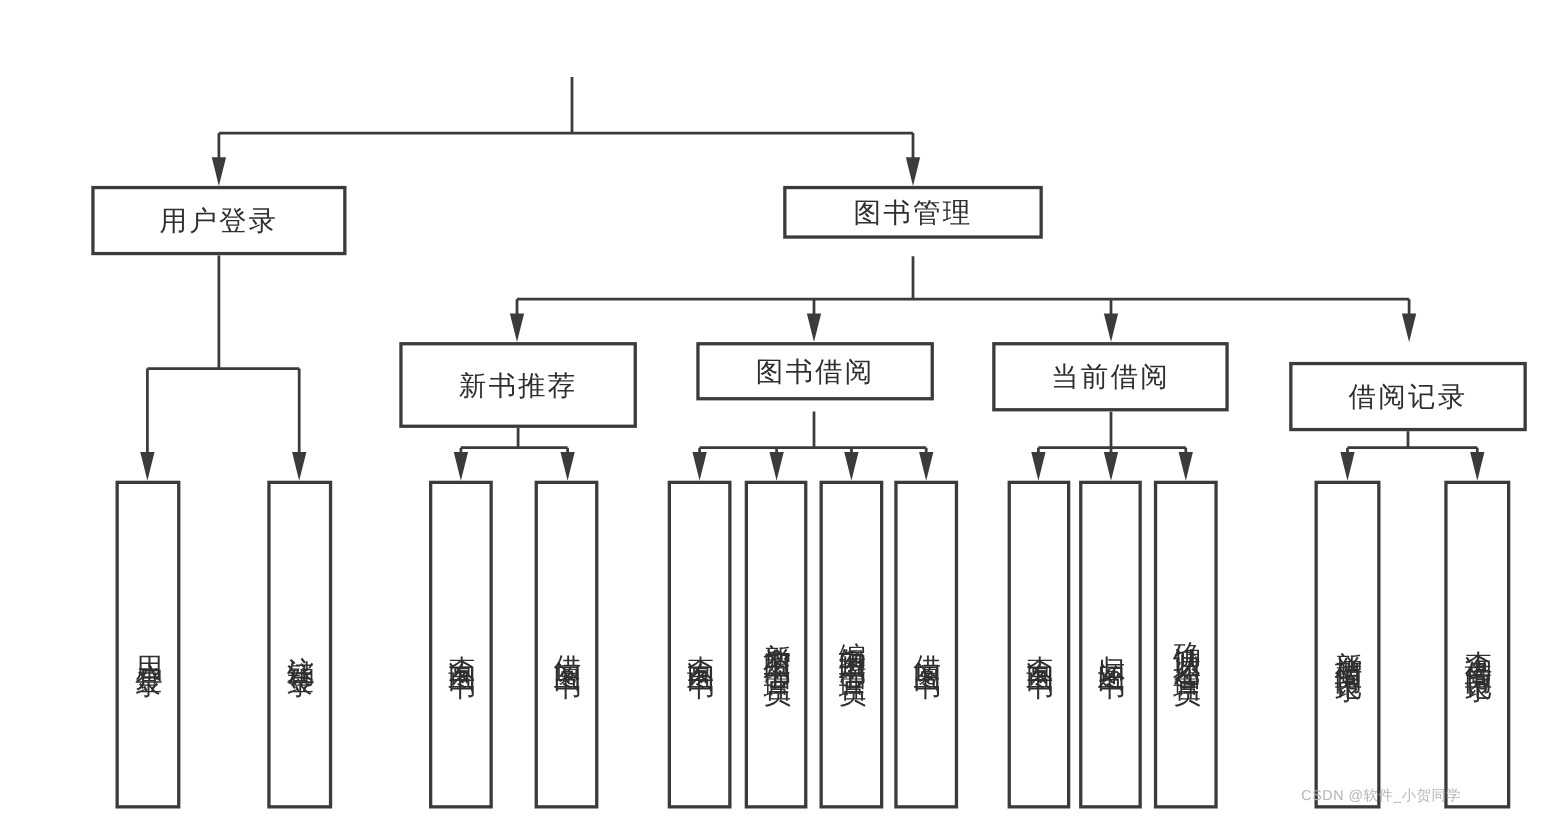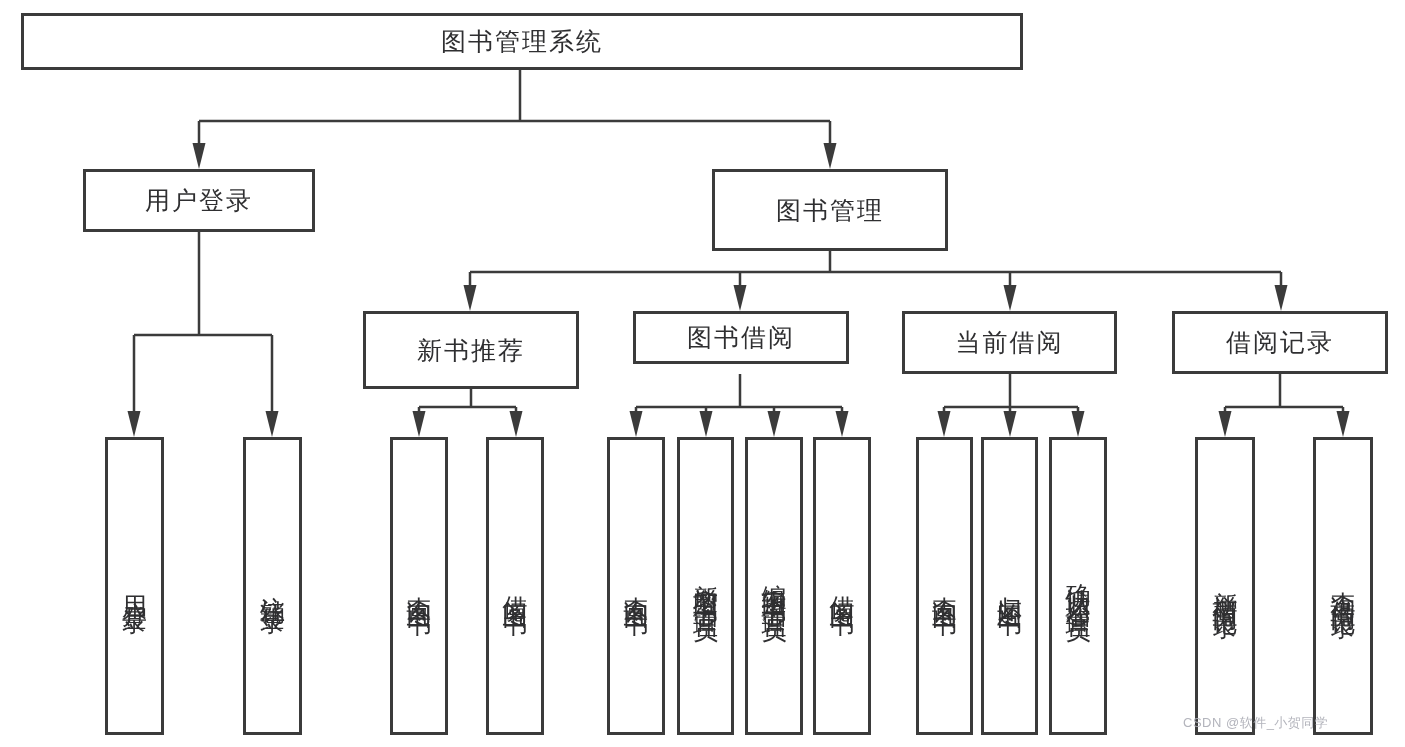--- a/index.html
+++ b/index.html
@@ -76,29 +76,28 @@
       <polygon points="767.5,411 780.5,411 774,437"></polygon>
       <polygon points="835.5,411 848.5,411 842,437"></polygon>
       <polygon points="937.5,411 950.5,411 944,437"></polygon>
       <polygon points="1003.5,411 1016.5,411 1010,437"></polygon>
       <polygon points="1071.5,411 1084.5,411 1078,437"></polygon>
       <polygon points="1218.5,411 1231.5,411 1225,437"></polygon>
       <polygon points="1336.5,411 1349.5,411 1343,437"></polygon>
     </g>
   </svg>
 
-  <div class="box h" style="left:21px;top:13px;width:1002px;height:57px">图书管理系统</div>
 
   <div class="box h" style="left:83px;top:169px;width:232px;height:63px">用户登录</div>
-  <div class="box h" style="left:712px;top:169px;width:236px;height:82px">图书管理</div>
+  <div class="box h" style="left:712px;top:169px;width:236px;height:48px">图书管理</div>
 
   <div class="box h" style="left:363px;top:311px;width:216px;height:78px">新书推荐</div>
   <div class="box h" style="left:633px;top:311px;width:216px;height:53px">图书借阅</div>
   <div class="box h" style="left:902px;top:311px;width:215px;height:63px">当前借阅</div>
-  <div class="box h" style="left:1172px;top:311px;width:216px;height:63px">借阅记录</div>
+  <div class="box h" style="left:1172px;top:329px;width:216px;height:63px">借阅记录</div>
 
   <div class="box v" style="left:105px;top:437px;width:59px;height:298px">用户登录</div>
   <div class="box v" style="left:243px;top:437px;width:59px;height:298px">注销登录</div>
 
   <div class="box v" style="left:390px;top:437px;width:58px;height:298px">查询图书</div>
   <div class="box v" style="left:486px;top:437px;width:58px;height:298px">借阅图书</div>
 
   <div class="box v" style="left:607px;top:437px;width:58px;height:298px">查询图书</div>
   <div class="box v" style="left:677px;top:437px;width:57px;height:298px">新增图书（管理员）</div>
   <div class="box v" style="left:745px;top:437px;width:58px;height:298px">编辑图书（管理员）</div>

